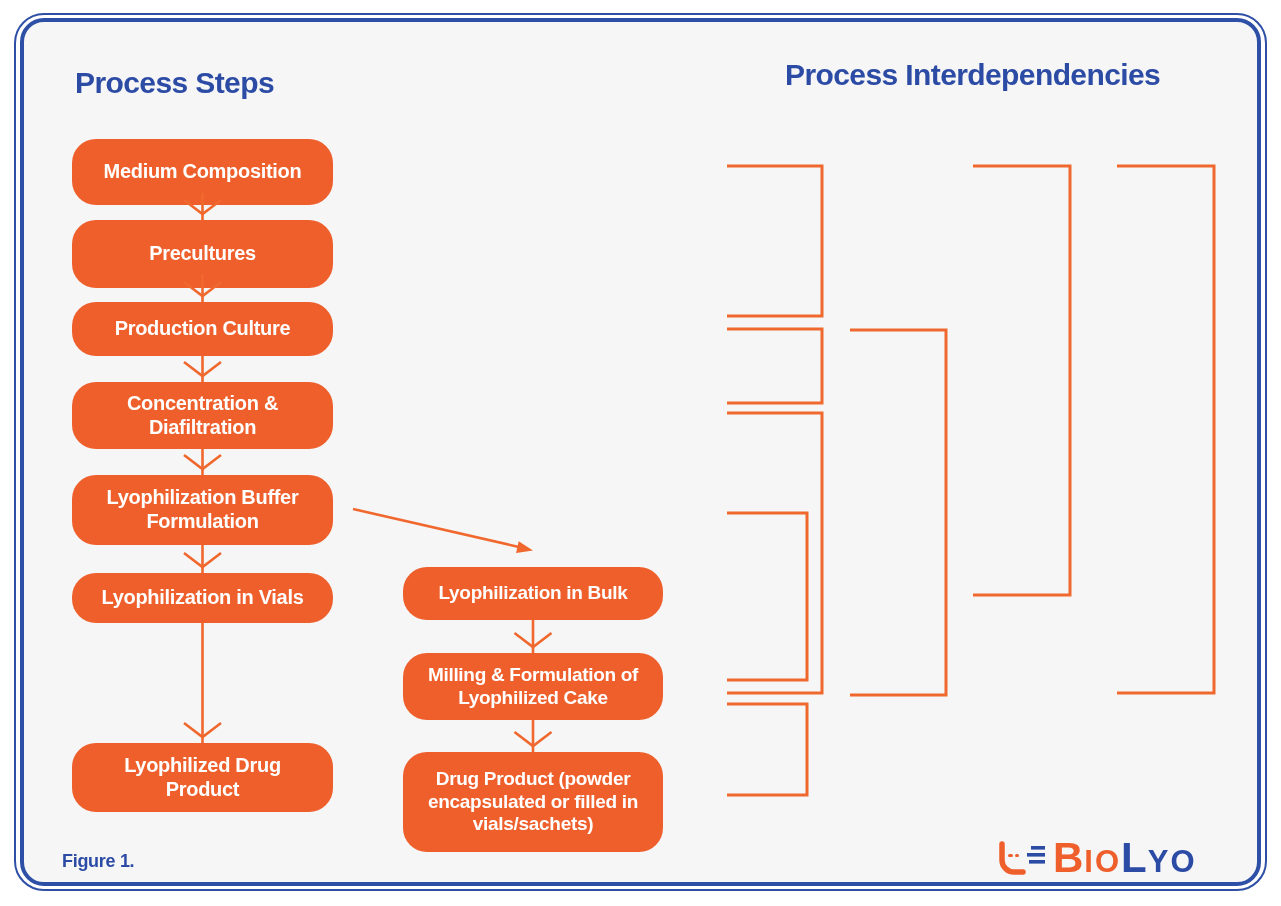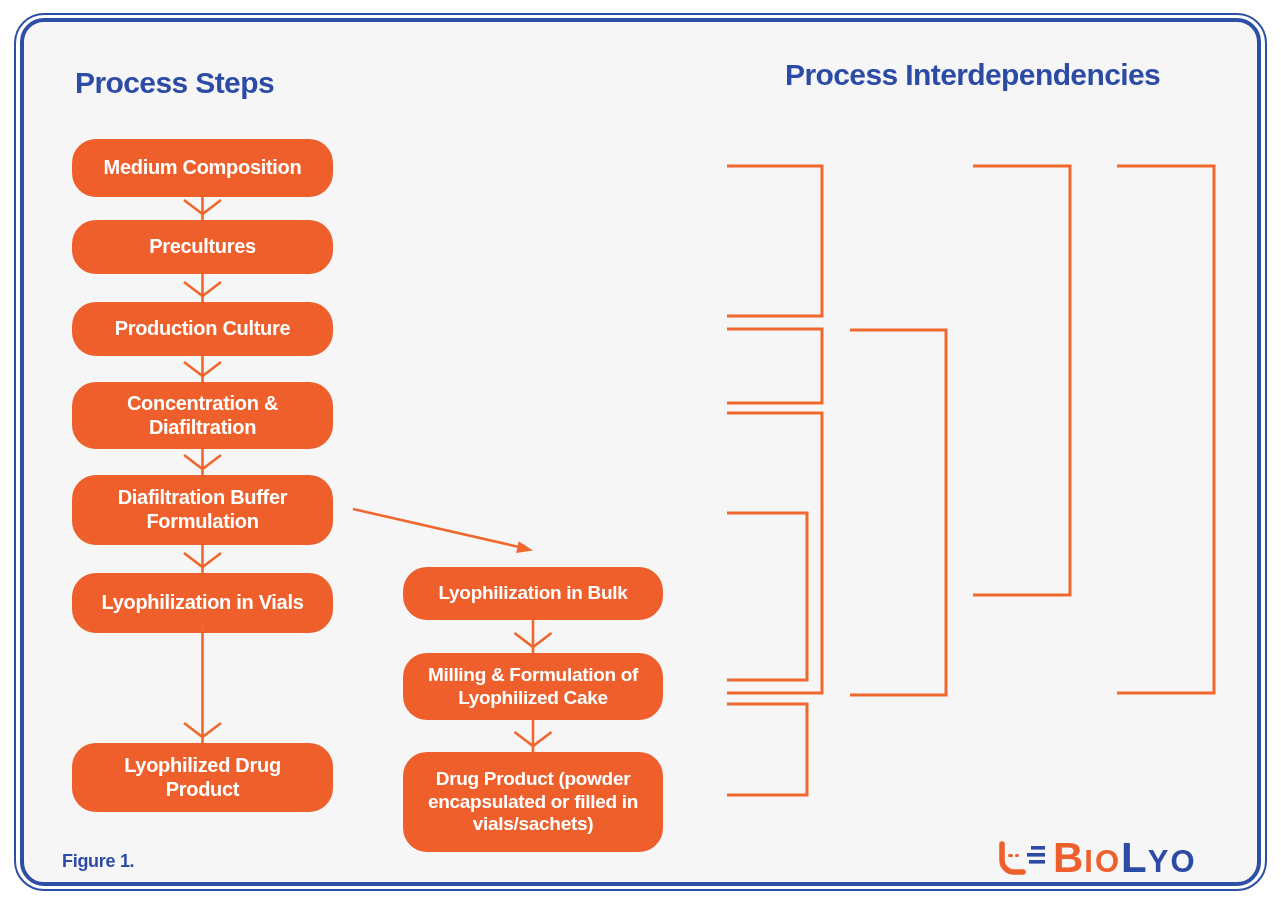--- a/index.html
+++ b/index.html
@@ -22,26 +22,26 @@
   }
   .title-left{left:75px;top:66px;text-align:center;}
   .title-right{left:785px;top:58px;}
   .step-box{
     position:absolute;background:#ee5f2b;color:#ffffff;font-weight:bold;
     border-radius:24px;display:flex;align-items:center;justify-content:center;
     text-align:center;font-size:20px;line-height:1.18;letter-spacing:-0.3px;
     padding:0 20px;box-sizing:border-box;
   }
   .mid{padding:0 12px;font-size:19px;}
-  .b1{left:72px;top:139px;width:261px;height:58px;}
-  .b2{left:72px;top:220px;width:261px;height:54px;}
+  .b1{left:72px;top:139px;width:261px;height:66px;}
+  .b2{left:72px;top:220px;width:261px;height:68px;}
   .b3{left:72px;top:302px;width:261px;height:54px;}
   .b4{left:72px;top:382px;width:261px;height:67px;}
   .b5{left:72px;top:475px;width:261px;height:70px;}
-  .b6{left:72px;top:573px;width:261px;height:60px;}
+  .b6{left:72px;top:573px;width:261px;height:50px;}
   .b7{left:72px;top:743px;width:261px;height:69px;}
   .m1{left:403px;top:567px;width:260px;height:53px;}
   .m2{left:403px;top:653px;width:260px;height:67px;}
   .m3{left:403px;top:752px;width:260px;height:100px;}
   .figure-label{
     position:absolute;left:62px;top:851px;color:#2c4ba5;
     font-weight:bold;font-size:18px;letter-spacing:-0.3px;
   }
   .logo{
     position:absolute;left:995px;top:826px;height:56px;
@@ -63,21 +63,21 @@
 
 <div class="layer">
 
   <div class="section-title title-left">Process Steps</div>
   <div class="section-title title-right">Process Interdependencies</div>
 
   <div class="step-box b1">Medium Composition</div>
   <div class="step-box b2">Precultures</div>
   <div class="step-box b4">Concentration &amp; Diafiltration</div>
   <div class="step-box b3">Production Culture</div>
-  <div class="step-box b5">Diafiltration Buffer Formulation</div>
+  <div class="step-box b5">Lyophilization Buffer Formulation</div>
   <div class="step-box b6">Lyophilization in Vials</div>
   <div class="step-box mid m1">Lyophilization in Bulk</div>
 
   <div class="step-box b7">Lyophilized Drug Product</div>
   <div class="step-box mid m2">Milling &amp; Formulation of Lyophilized Cake</div>
   <div class="step-box mid m3">Drug Product (powder encapsulated or filled in vials/sachets)</div>
 
   <svg class="overlay" width="1281" height="906" viewBox="0 0 1281 906">
     <g stroke="#f0682e" stroke-width="2.6" fill="none">
       <g>

